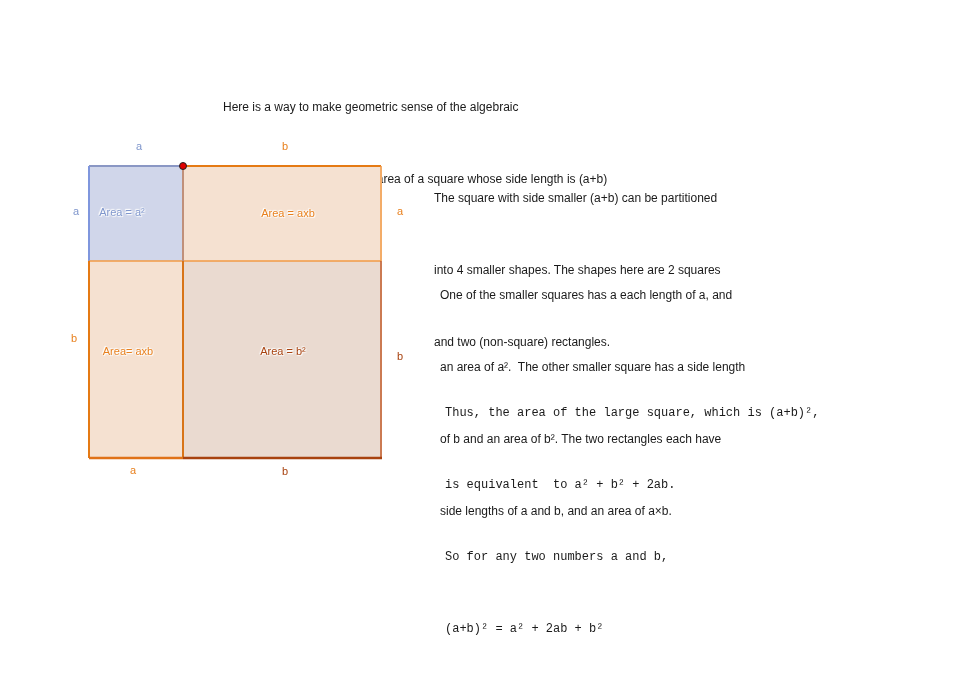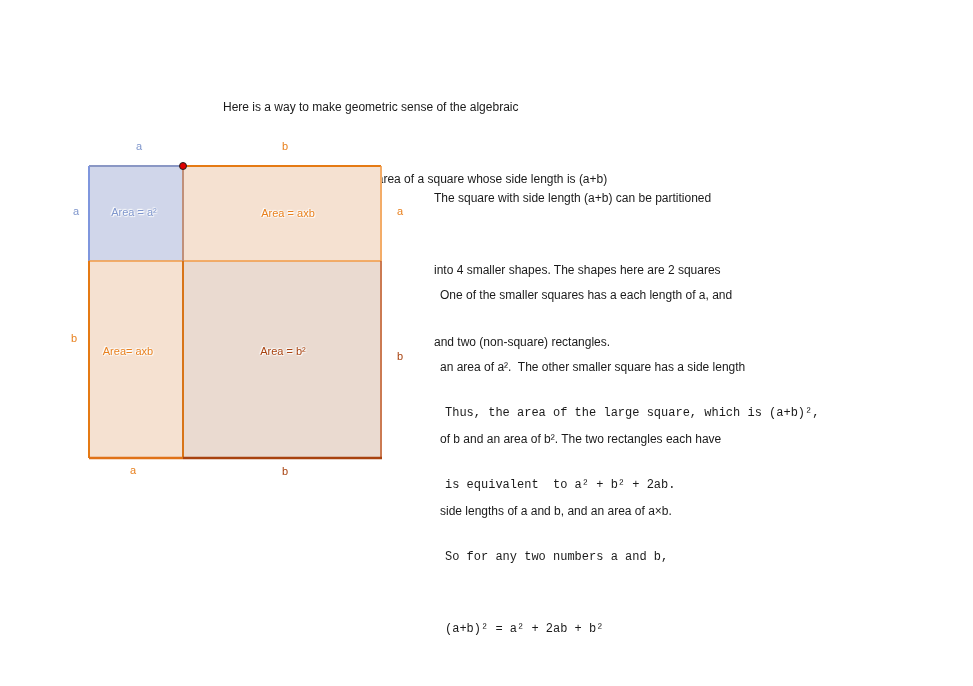--- a/index.html
+++ b/index.html
@@ -41,37 +41,37 @@
 
     <line x1="183" y1="166" x2="183" y2="261" stroke="#c0907a" stroke-width="2"></line>
     <line x1="183" y1="261" x2="183" y2="458" stroke="#d87418" stroke-width="2"></line>
 
     <line x1="381" y1="261" x2="381" y2="458" stroke="#c05a28" stroke-width="1.5"></line>
     <line x1="183" y1="458" x2="382" y2="458" stroke="#a8420f" stroke-width="2.5"></line>
 
     <circle cx="183" cy="166" r="3.5" fill="#e00000" stroke="#222" stroke-width="1"></circle>
   </svg>
 
-  <div class="area-lbl" style="left:134px; top:206px; color:#7f96cc;text-align:right;">Area = a²</div>
+  <div class="area-lbl" style="left:122px; top:206px; color:#7f96cc;text-align:right;">Area = a²</div>
   <div class="area-lbl" style="left:288px; top:207px; color:#e8801e;">Area = axb</div>
   <div class="area-lbl" style="left:128px; top:345px; color:#e8801e;">Area= axb</div>
   <div class="area-lbl" style="left:283px; top:345px; color:#a8420f;">Area = b²</div>
 
   <div class="lbl" style="left:136px; top:140px; color:#7f96cc;">a</div>
   <div class="lbl" style="left:282px; top:140px; color:#e8801e;">b</div>
   <div class="lbl" style="left:73px; top:205px; color:#7f96cc;">a</div>
   <div class="lbl" style="left:71px; top:332px; color:#e8801e;">b</div>
   <div class="lbl" style="left:397px; top:205px; color:#e8801e;">a</div>
   <div class="lbl" style="left:397px; top:350px; color:#a8420f;">b</div>
   <div class="lbl" style="left:130px; top:464px; color:#e8801e;">a</div>
   <div class="lbl" style="left:282px; top:465px; color:#a8420f;">b</div>
 </div>
 
 <div class="text" style="left:434px; top:138px;">
-  <div>The square with side length (a+b) can be partitioned</div>
+  <div>The square with side smaller (a+b) can be partitioned</div>
   <div>into 4 smaller shapes. The shapes here are 2 squares</div>
   <div>and two (non-square) rectangles.</div>
 </div>
 
 <div class="text" style="left:440px; top:235px;">
   <div>One of the smaller squares has a each length of a, and</div>
   <div>an area of a².  The other smaller square has a side length</div>
   <div>of b and an area of b². The two rectangles each have</div>
   <div>side lengths of a and b, and an area of a×b.</div>
 </div>

